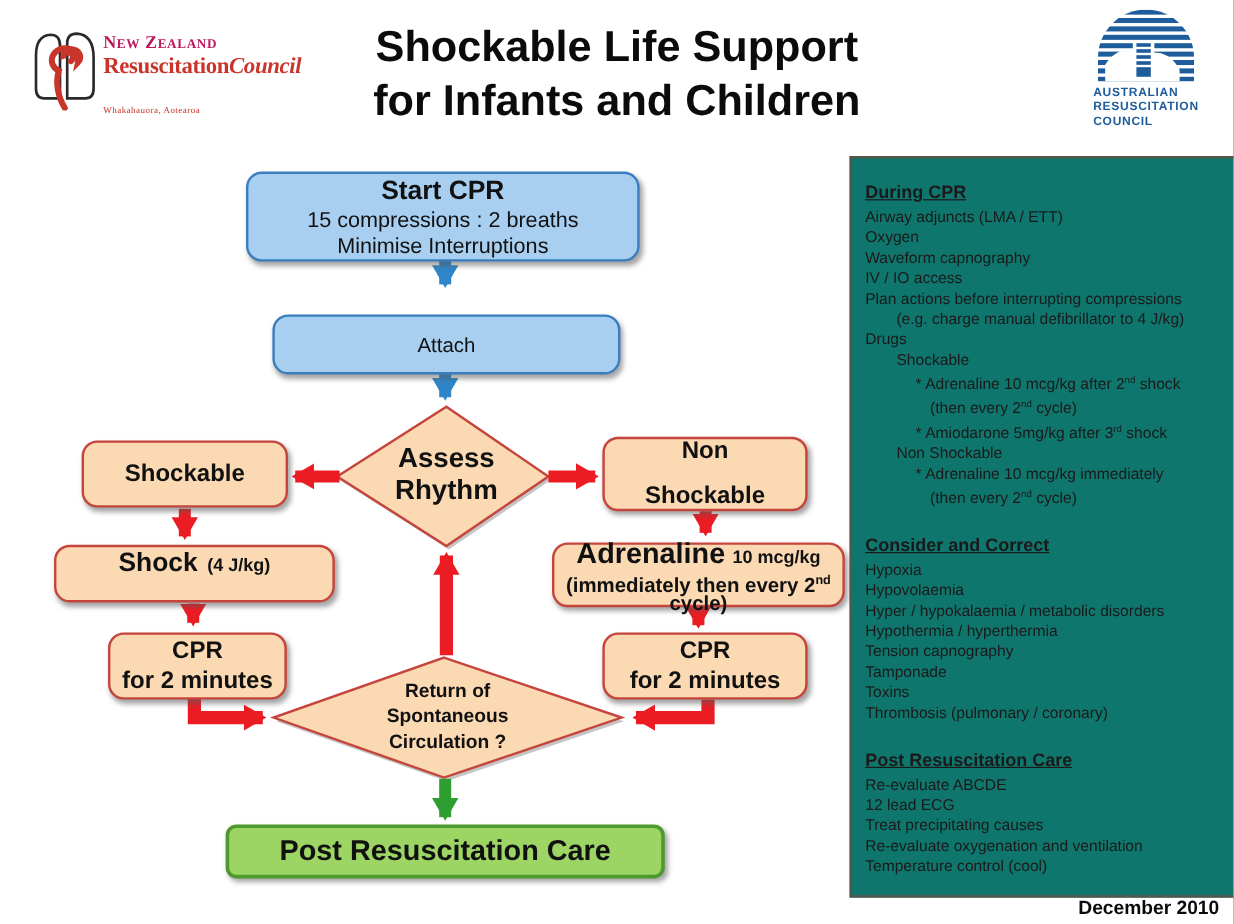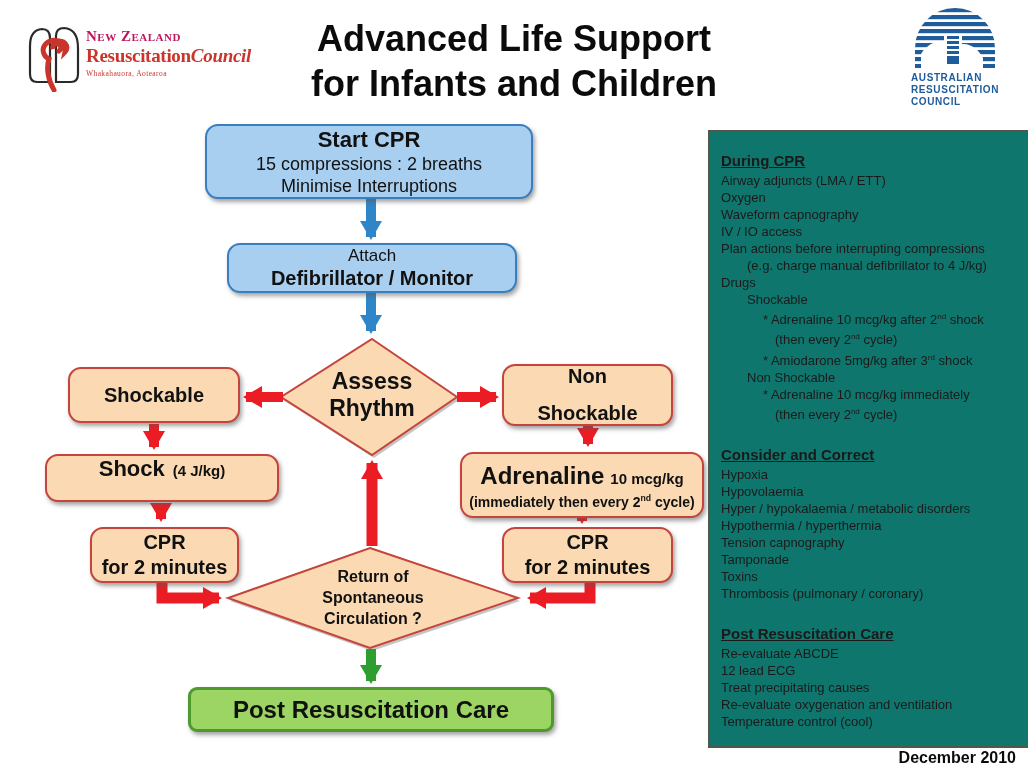--- a/index.html
+++ b/index.html
@@ -15,41 +15,41 @@
     font-size:36px;font-weight:bold;line-height:45px;color:#0b0b0b;
     letter-spacing:0px;
   }
   
   .nz-logo{position:absolute;left:26px;top:22px;width:215px;height:70px;}
   .nz-logo svg{position:absolute;left:0;top:0;}
   .nz-text{position:absolute;left:60px;top:6px;font-family:"Liberation Serif",serif;}
   .nz-line1{font-variant-caps:small-caps;font-weight:bold;font-size:15px;color:#be185d;letter-spacing:0.5px;}
   .nz-line2{font-size:19px;font-weight:bold;color:#c9352b;letter-spacing:-0.3px;margin-top:0px;}
   .nz-line2 .italic{font-style:italic;}
-  .nz-line3{font-size:7.5px;color:#c9352b;margin-top:2px;letter-spacing:0.4px;}
+  .nz-line3{font-size:7.5px;color:#c9352b;margin-top:20px;letter-spacing:0.4px;}
   
   .arc-logo{position:absolute;left:903px;top:6px;width:110px;height:112px;}
   .arc-text{position:absolute;left:8px;top:66px;color:#1e5c9b;font-weight:bold;
     font-size:10px;line-height:12px;letter-spacing:0.6px;}
   
   .fbox{
     position:absolute;border-radius:13px;display:flex;flex-direction:column;
     align-items:center;justify-content:center;text-align:center;
     box-shadow:2px 3px 4px rgba(90,90,90,0.55);
   }
-  .blue{background:#a9cff0;border:2px solid #3a7ebf;}
+  .blue{background:#a9cff0;border:2px solid #3a7ebf;margin-top:19px;}
   .peach{background:#fad9b3;border:2px solid #c5443c;}
   .greenbox{background:#9cd563;border:3px solid #4e9a2e;border-radius:9px;}
   .t-bold-22{font-weight:bold;font-size:22px;line-height:26px;}
   .t-reg-18{font-size:18px;line-height:22px;}
   .t-reg-17{font-size:17px;line-height:21px;}
   .t-bold-20{font-weight:bold;font-size:20px;line-height:25px;}
   .t-bold-24{font-weight:bold;font-size:24px;line-height:28px;}
   .dose{font-size:15px;font-weight:bold;}
-  .adr-note{font-size:14px;font-weight:bold;line-height:14px;margin-top:1px;}
+  .adr-note{font-size:17px;font-weight:bold;line-height:14px;margin-top:1px;}
   .diamond-label{position:absolute;text-align:center;font-weight:bold;}
   .assess-label{left:280px;top:368px;width:184px;font-size:23px;line-height:27px;}
   .rosc-label{left:248px;top:566px;width:250px;font-size:16px;line-height:21px;}
   
   .info-panel{
     position:absolute;left:708px;top:130px;width:340px;height:618px;
     background:#0f766e;border:2px solid #55554a;
     padding:20px 10px 0 11px;font-size:13px;line-height:17px;color:#1a1a1a;
   }
   .section{margin:0;}
@@ -67,21 +67,21 @@
   }
   svg{display:block;}
   #flow-svg{position:absolute;left:0;top:0;pointer-events:none;}
 </style>
 </head>
 <body>
 
 <div id="stage">
 
   <div class="page-title">
-    <div>Advanced Life Support</div>
+    <div>Shockable Life Support</div>
     <div>for Infants and Children</div>
   </div>
 
   <div class="nz-logo">
     <svg width="56" height="70" viewBox="0 0 56 70">
       <path d="M24,60 L24,16 Q24,7 16,7 Q4,8 4,24 L4,52 Q4,60 11,60 Z" fill="#ffffff" stroke="#2a2a2a" stroke-width="2.2"></path>
       <path d="M30,60 L30,14 Q30,6 38,6 Q52,7 52,26 L52,52 Q52,60 45,60 Z" fill="#ffffff" stroke="#2a2a2a" stroke-width="2.2"></path>
       <path d="M28,68 C22,58 20,46 23,37 A11,10 0 1 1 39,30 A7,6.5 0 1 0 27,27 A4,4 0 1 1 33,29" fill="none" stroke="#c9352b" stroke-width="5" stroke-linecap="round"></path>
     </svg>
     <div class="nz-text">
@@ -159,21 +159,20 @@
   </svg>
 
   <div class="fbox blue" style="left:205px;top:124px;width:328px;height:75px;">
     <div class="t-bold-22">Start CPR</div>
     <div class="t-reg-18">15 compressions : 2 breaths</div>
     <div class="t-reg-18">Minimise Interruptions</div>
   </div>
 
   <div class="fbox blue" style="left:227px;top:243px;width:290px;height:50px;">
     <div class="t-reg-17">Attach</div>
-    <div class="t-bold-20">Defibrillator / Monitor</div>
   </div>
 
   <div class="diamond-label assess-label">
     <div>Assess</div>
     <div>Rhythm</div>
   </div>
 
   <div class="fbox peach" style="left:68px;top:367px;width:172px;height:56px;">
     <div class="t-bold-20">Shockable</div>
   </div>
@@ -181,21 +180,21 @@
   <div class="fbox peach" style="left:502px;top:364px;width:171px;height:62px;gap:12px;">
     <div class="t-bold-20">Non</div>
     <div class="t-bold-20">Shockable</div>
   </div>
 
   <div class="fbox peach" style="left:45px;top:454px;width:234px;height:48px;flex-direction:row;gap:8px;align-items:baseline;">
     <span class="t-bold-22">Shock</span>
     <span class="dose">(4 J/kg)</span>
   </div>
 
-  <div class="fbox peach" style="left:460px;top:452px;width:244px;height:66px;">
+  <div class="fbox peach" style="left:460px;top:452px;width:244px;height:54px;">
     <div style="display:flex;align-items:baseline;gap:6px;">
       <span class="t-bold-24">Adrenaline</span>
       <span class="dose">10 mcg/kg</span>
     </div>
     <div class="adr-note">(immediately then every 2<sup>nd</sup> cycle)</div>
   </div>
 
   <div class="fbox peach" style="left:90px;top:527px;width:149px;height:56px;">
     <div class="t-bold-20">CPR</div>
     <div class="t-bold-20">for 2 minutes</div>

